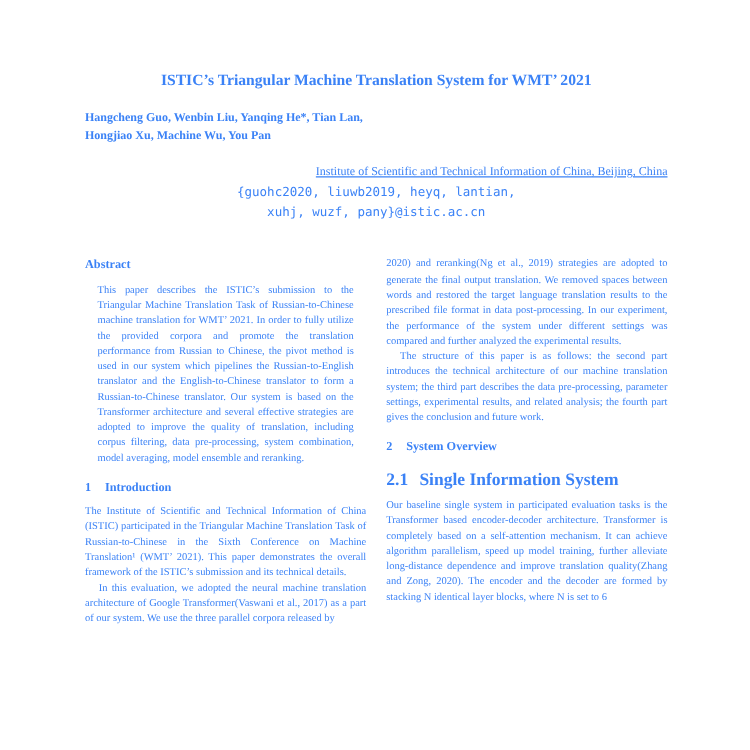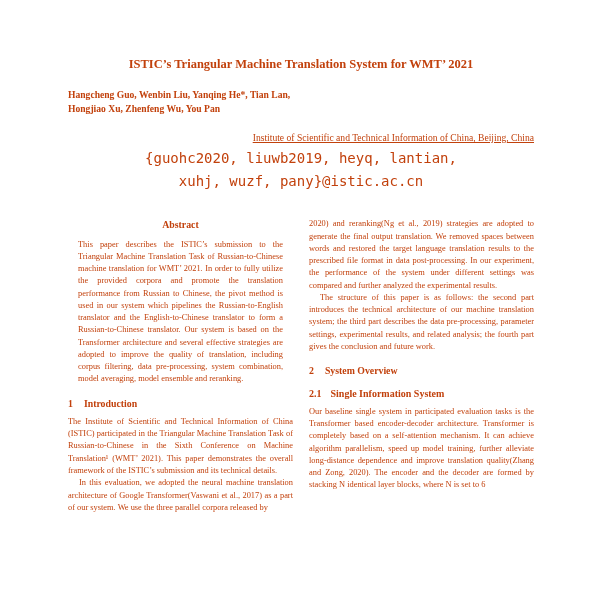--- a/index.html
+++ b/index.html
@@ -11,21 +11,21 @@
     width: 600px;
     height: 600px;
     overflow: hidden;
   }
   .page {
     box-sizing: border-box;
     width: 600px;
     height: 600px;
     padding: 56px 66px 0 68px;
     font-family: "Liberation Serif", "DejaVu Serif", serif;
-    color: #c2410c;
+    color: #3b82f6;
   }
   .title {
     margin: 0 0 16px 0;
     font-size: 12.5px;
     font-weight: bold;
     text-align: center;
     line-height: 1.3;
   }
   .authors {
     text-align: left;
@@ -36,40 +36,40 @@
   .affiliation {
     text-align: right;
     font-size: 9.6px;
     line-height: 1.5;
     margin-top: 15px;
     text-decoration: underline;
   }
   .emails {
     text-align: center;
     font-family: "DejaVu Sans Mono", "Liberation Mono", monospace;
-    font-size: 14px;
+    font-size: 10px;
     line-height: 1.6;
     margin-top: 2px;
   }
   .columns {
     display: flex;
     gap: 16px;
     margin-top: 26px;
   }
   .col {
     flex: 1 1 0;
     font-size: 8.4px;
     line-height: 1.46;
     text-align: justify;
   }
   .abstract-heading {
     margin: 0 0 6px 0;
     font-size: 9.8px;
     font-weight: bold;
-    text-align: center;
+    text-align: left;
   }
   .abstract-body {
     padding: 0 10px;
   }
   .col p {
     margin: 0;
     text-indent: 11px;
   }
   .col p.noindent {
     text-indent: 0;
@@ -80,40 +80,40 @@
     margin: 12px 0 6px 0;
     font-size: 9.8px;
     font-weight: bold;
     text-align: left;
     line-height: 1.25;
   }
   .subsection-heading {
     display: flex;
     gap: 9px;
     margin: 11px 0 5px 0;
-    font-size: 10px;
+    font-size: 14px;
     font-weight: bold;
     text-align: left;
     line-height: 1.25;
   }
   .right-col-first {
     margin-top: 2px;
   }
 </style>
 </head>
 <body>
 
 <div class="page">
 
   <header>
     <h1 class="title">ISTIC’s Triangular Machine Translation System for WMT’ 2021</h1>
 
     <div class="authors">
       <div>Hangcheng Guo, Wenbin Liu, Yanqing He*, Tian Lan,</div>
-      <div>Hongjiao Xu, Zhenfeng Wu, You Pan</div>
+      <div>Hongjiao Xu, Machine Wu, You Pan</div>
     </div>
 
     <div class="affiliation">Institute of Scientific and Technical Information of China, Beijing, China</div>
 
     <div class="emails">
       <div>{guohc2020, liuwb2019, heyq, lantian,</div>
       <div>xuhj, wuzf, pany}@istic.ac.cn</div>
     </div>
   </header>
 

